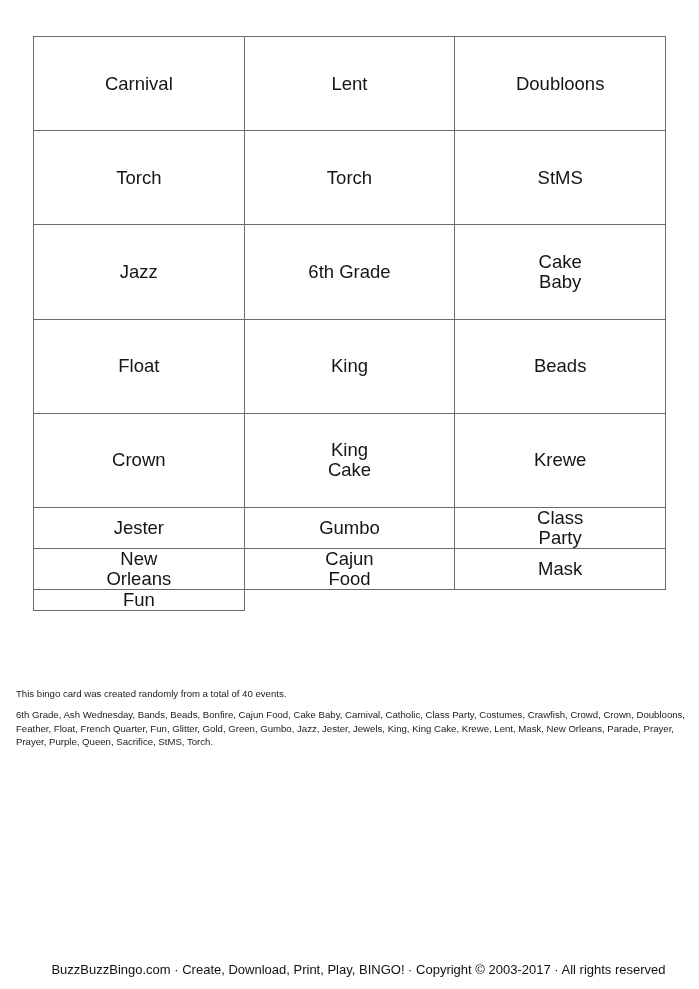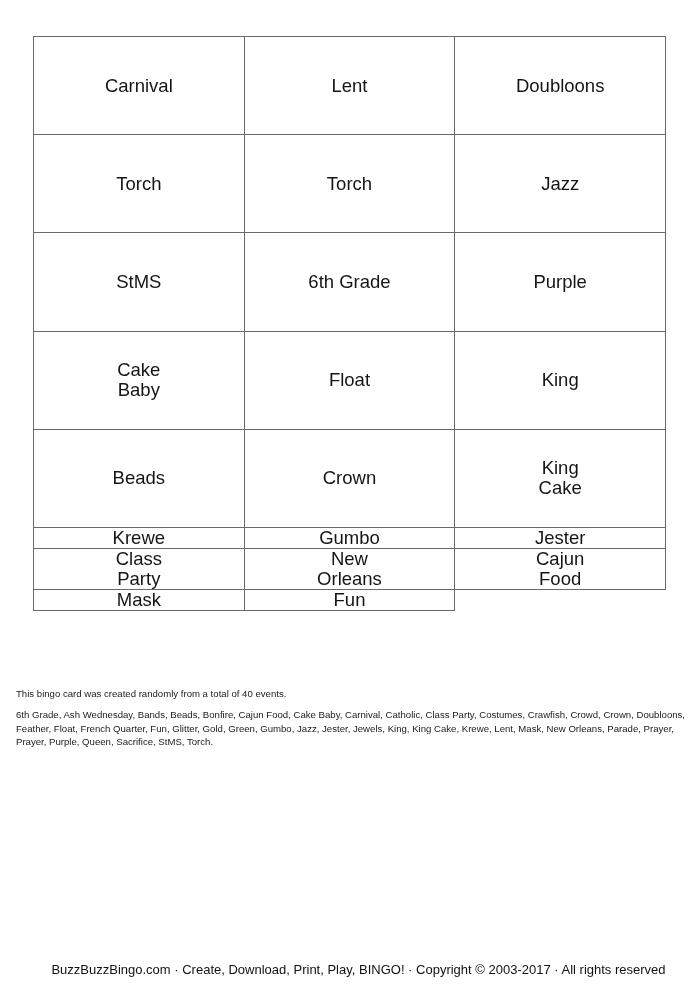--- a/index.html
+++ b/index.html
@@ -68,37 +68,36 @@
 </head>
 <body>
 
 <div class="bingo-grid">
   <div class="cell">Carnival</div>
   <div class="cell">Lent</div>
   <div class="cell">Doubloons</div>
   <div class="cell">Torch</div>
 
   <div class="cell">Torch</div>
+  <div class="cell">StMS</div>
   <div class="cell">Jazz</div>
-  <div class="cell">StMS</div>
   <div class="cell">6th Grade</div>
-  <div class="cell">Purple</div>
 
   <div class="cell">Cake
 Baby</div>
   <div class="cell">Float</div>
   <div class="cell">King</div>
   <div class="cell">Beads</div>
   <div class="cell">Crown</div>
 
   <div class="cell">King
 Cake</div>
   <div class="cell">Krewe</div>
+  <div class="cell">Jester</div>
   <div class="cell">Gumbo</div>
-  <div class="cell">Jester</div>
 
   <div class="cell">Class
 Party</div>
   <div class="cell">New
 Orleans</div>
   <div class="cell">Cajun
 Food</div>
   <div class="cell">Mask</div>
   <div class="cell">Fun</div>
 </div>

